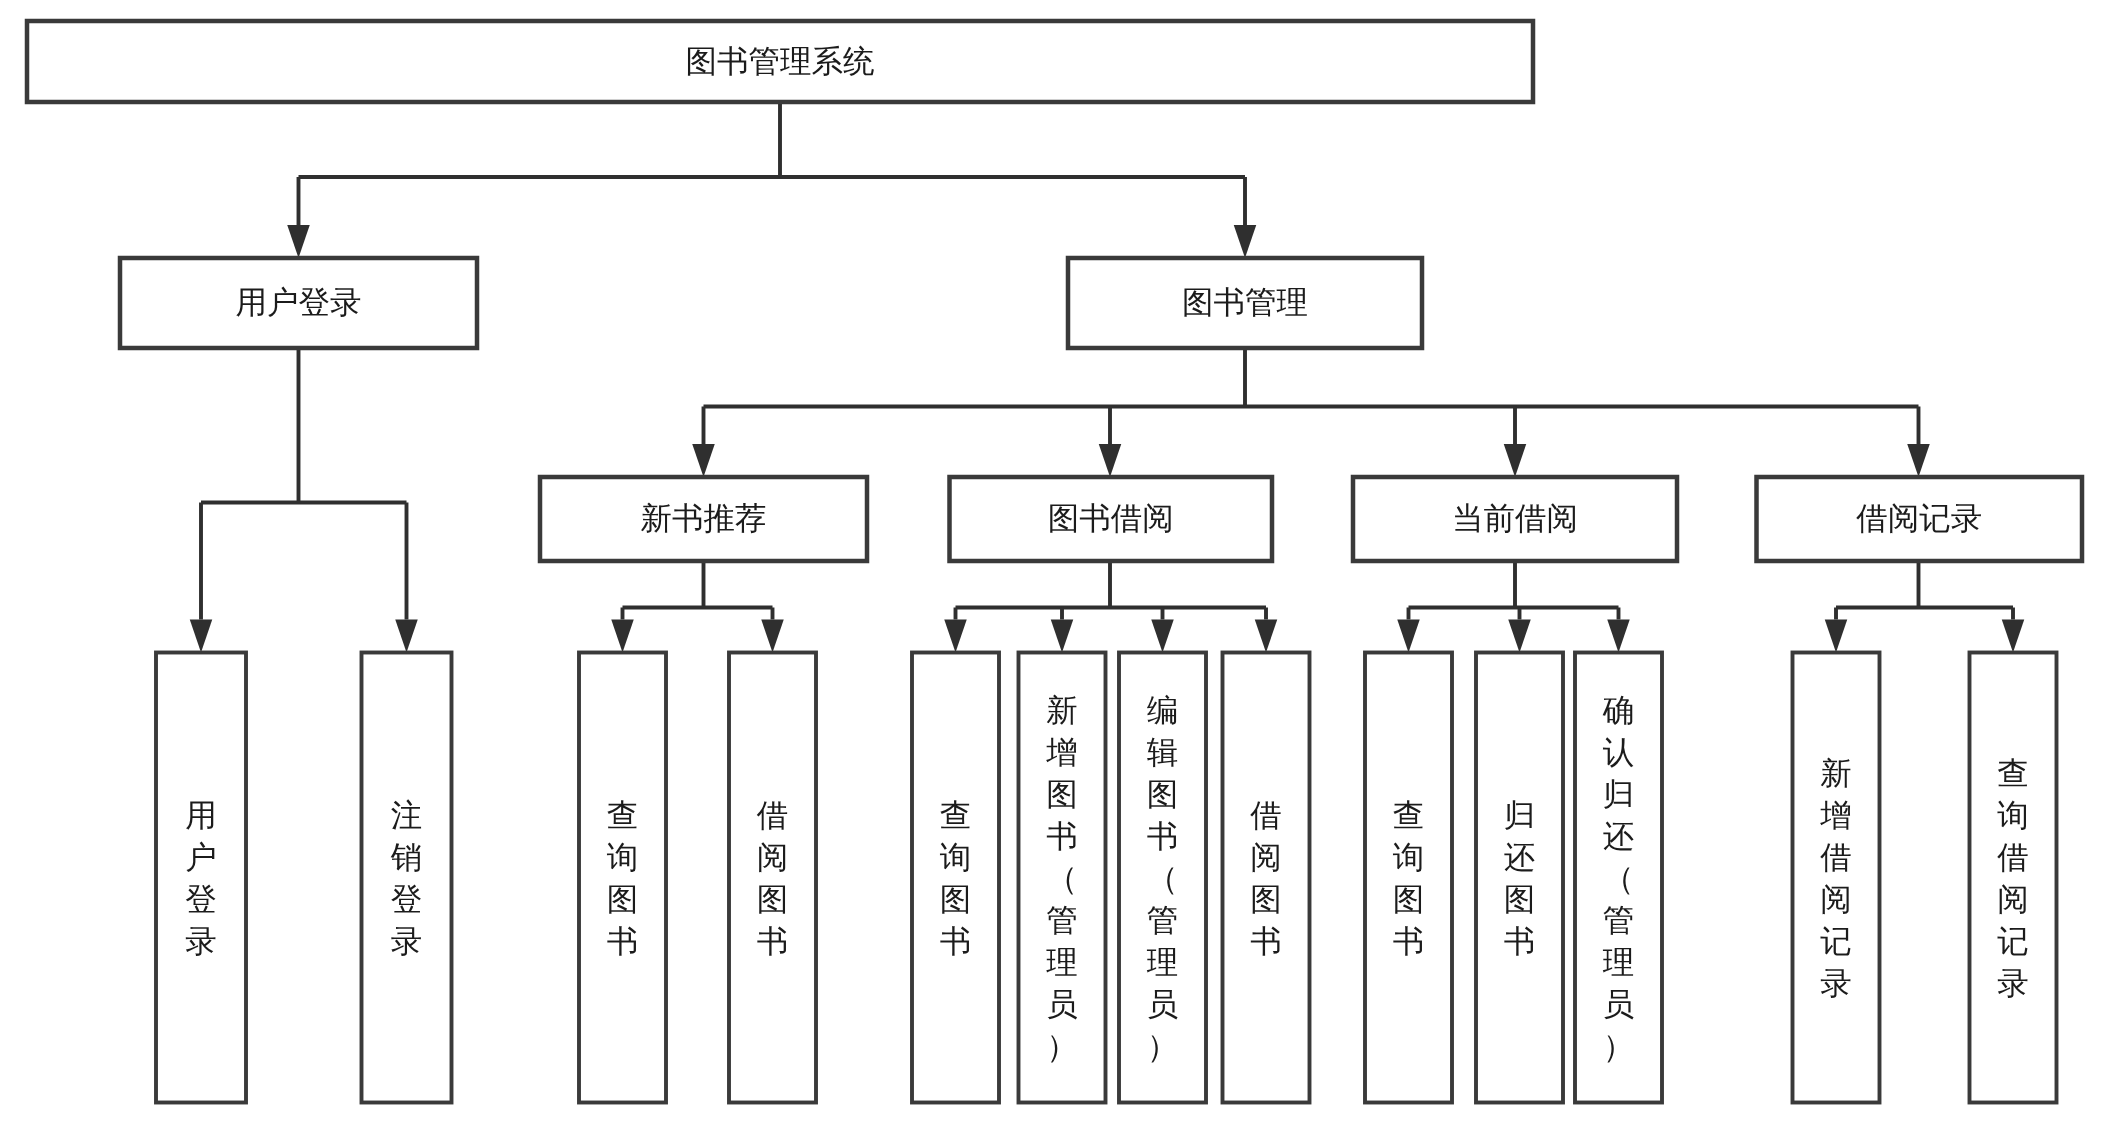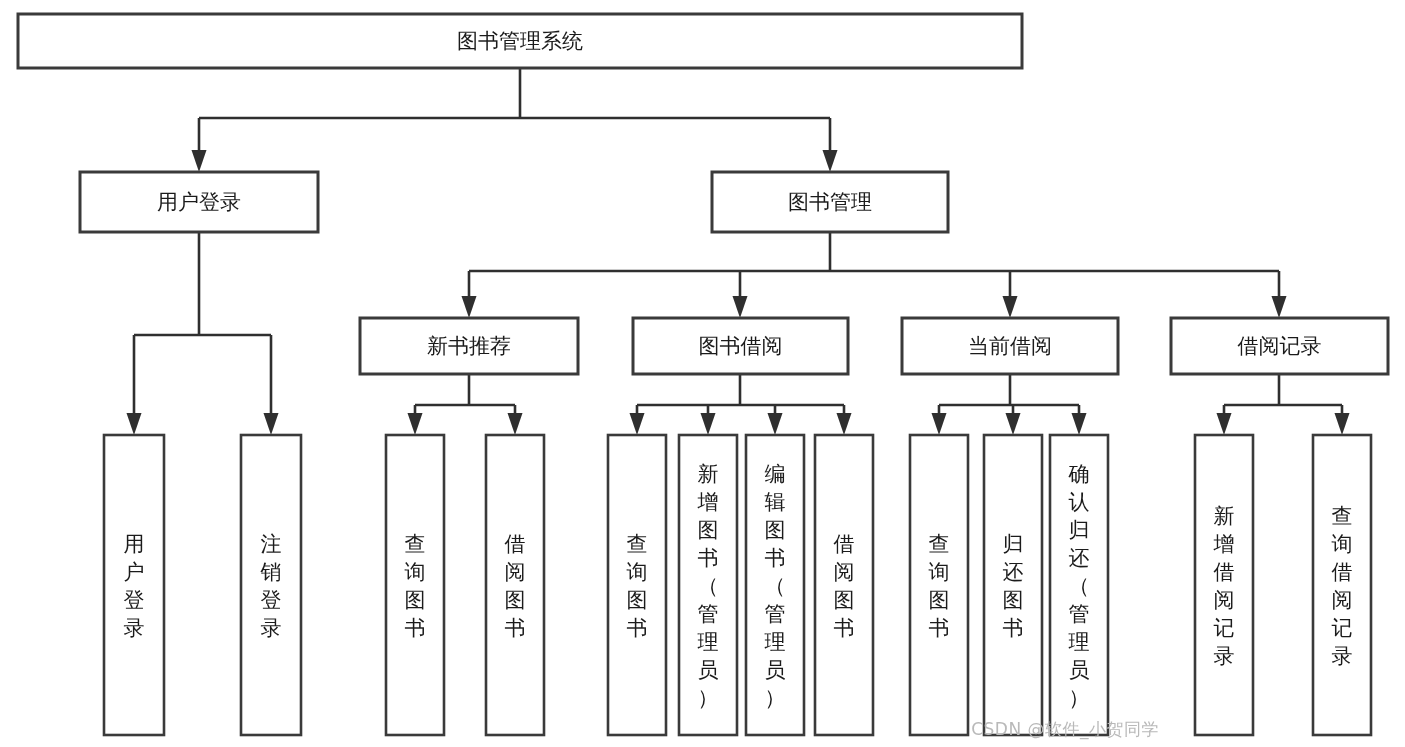--- a/index.html
+++ b/index.html
@@ -219,14 +219,13 @@
         <g>
           <rect x="1195" y="435" width="58" height="300" class="node-box-thin"></rect>
           <text x="1224" class="node-label-vertical"><tspan x="1224" y="522.84">新</tspan><tspan x="1224" y="550.84">增</tspan><tspan x="1224" y="578.84">借</tspan><tspan x="1224" y="606.84">阅</tspan><tspan x="1224" y="634.84">记</tspan><tspan x="1224" y="662.84">录</tspan></text>
         </g>
         <g>
           <rect x="1313" y="435" width="58" height="300" class="node-box-thin"></rect>
           <text x="1342" class="node-label-vertical"><tspan x="1342" y="522.84">查</tspan><tspan x="1342" y="550.84">询</tspan><tspan x="1342" y="578.84">借</tspan><tspan x="1342" y="606.84">阅</tspan><tspan x="1342" y="634.84">记</tspan><tspan x="1342" y="662.84">录</tspan></text>
         </g>
       </g>
   </svg>
-  <div class="watermark-text">CSDN @软件_小贺同学</div>
 </div>
 
 </body></html>

